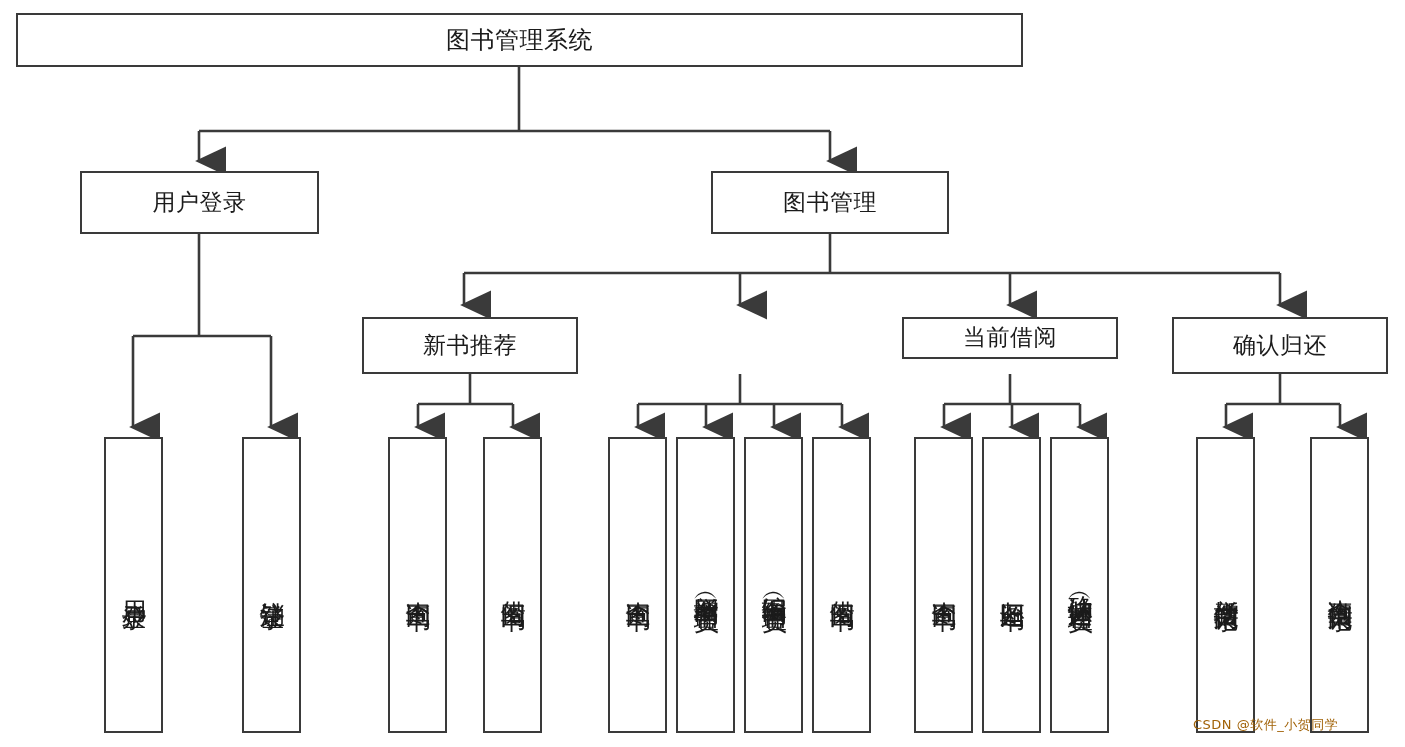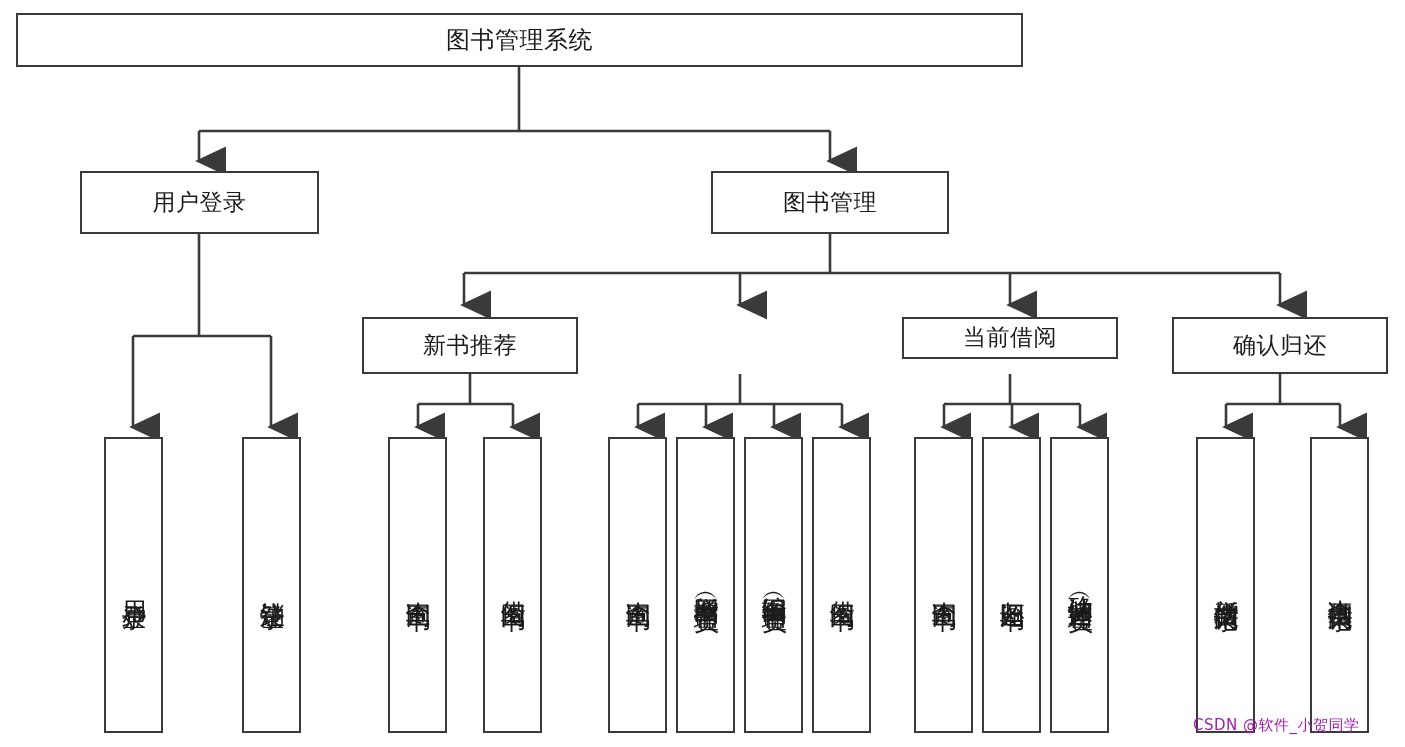--- a/index.html
+++ b/index.html
@@ -59,22 +59,22 @@
     writing-mode: vertical-rl;
     text-orientation: upright;
     font-size: 25px;
     line-height: 1.06;
     letter-spacing: 2px;
     white-space: nowrap;
     max-height: 100%;
   }
   .watermark {
     position: absolute;
-    color: #a21caf;
-    font-size: 15px;
+    color: #a16207;
+    font-size: 13px;
     letter-spacing: 0.5px;
     white-space: nowrap;
     user-select: none;
   }
 </style>
 </head>
 <body>
 
 <div id="canvas">
 

